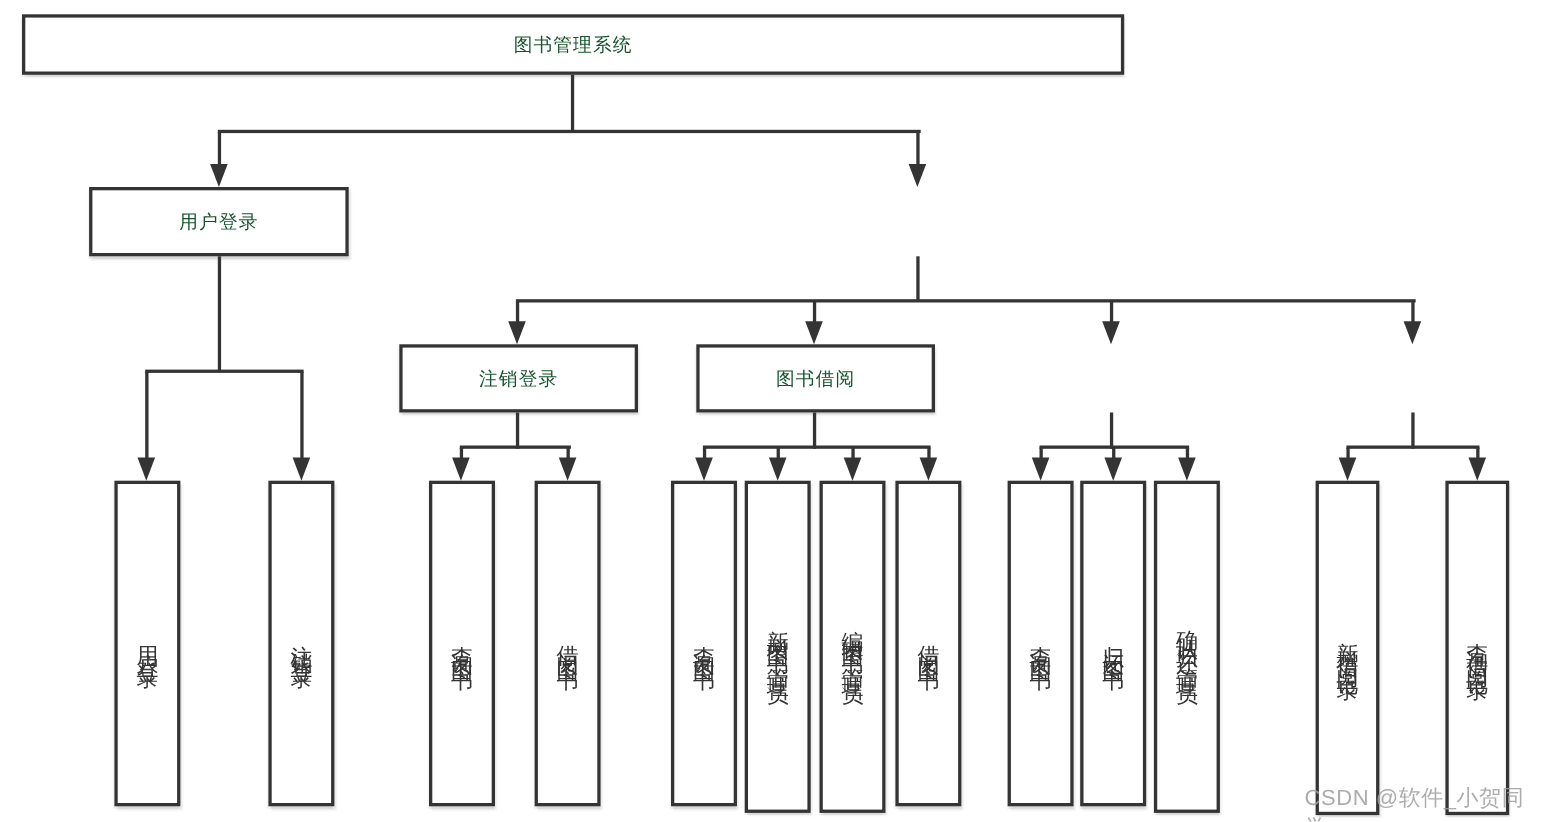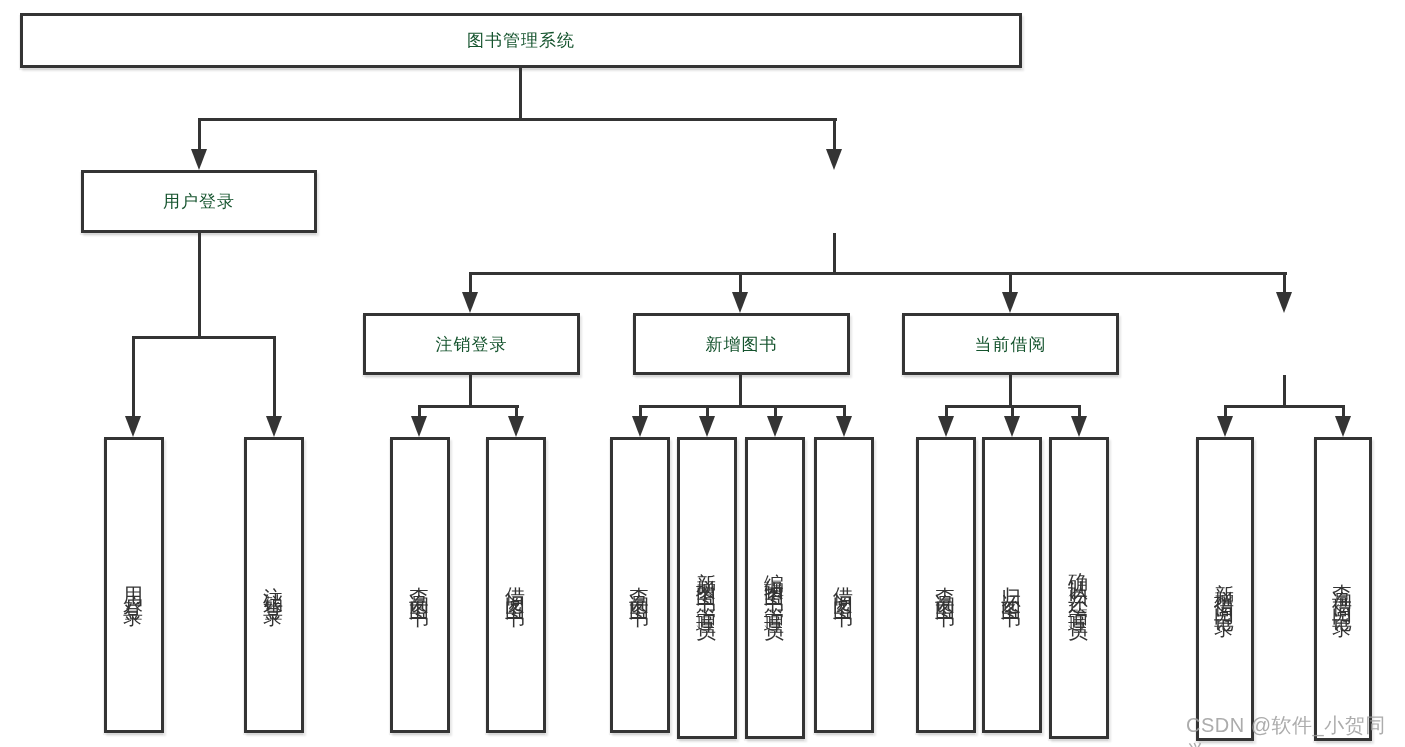--- a/index.html
+++ b/index.html
@@ -58,23 +58,22 @@
 
 <div id="canvas">
 
   <div class="node" style="left:20px;top:13px;width:1002px;height:55px;">图书管理系统</div>
 
   <div class="node" style="left:81px;top:170px;width:236px;height:63px;">用户登录</div>
 
 
   <div class="node" style="left:363px;top:313px;width:217px;height:62px;">注销登录</div>
 
-  <div class="node" style="left:633px;top:313px;width:217px;height:62px;">新增图书</div>
+  <div class="node" style="left:633px;top:313px;width:217px;height:62px;">图书借阅</div>
 
-  <div class="node" style="left:902px;top:313px;width:217px;height:62px;">当前借阅</div>
 
 
   <div class="vnode" style="left:104px;top:437px;width:60px;height:296px;">用户登录</div>
 
   <div class="vnode" style="left:244px;top:437px;width:60px;height:296px;">注销登录</div>
 
   <div class="vnode" style="left:390px;top:437px;width:60px;height:296px;">查询图书</div>
 
   <div class="vnode" style="left:486px;top:437px;width:60px;height:296px;">借阅图书</div>
 

